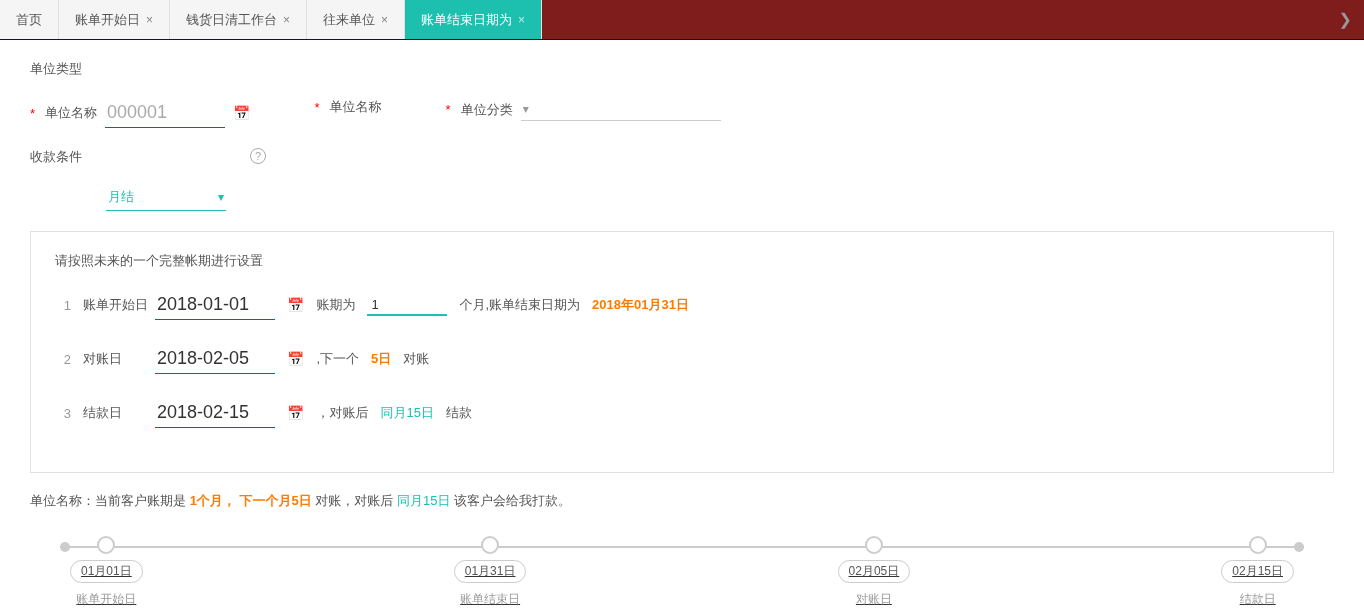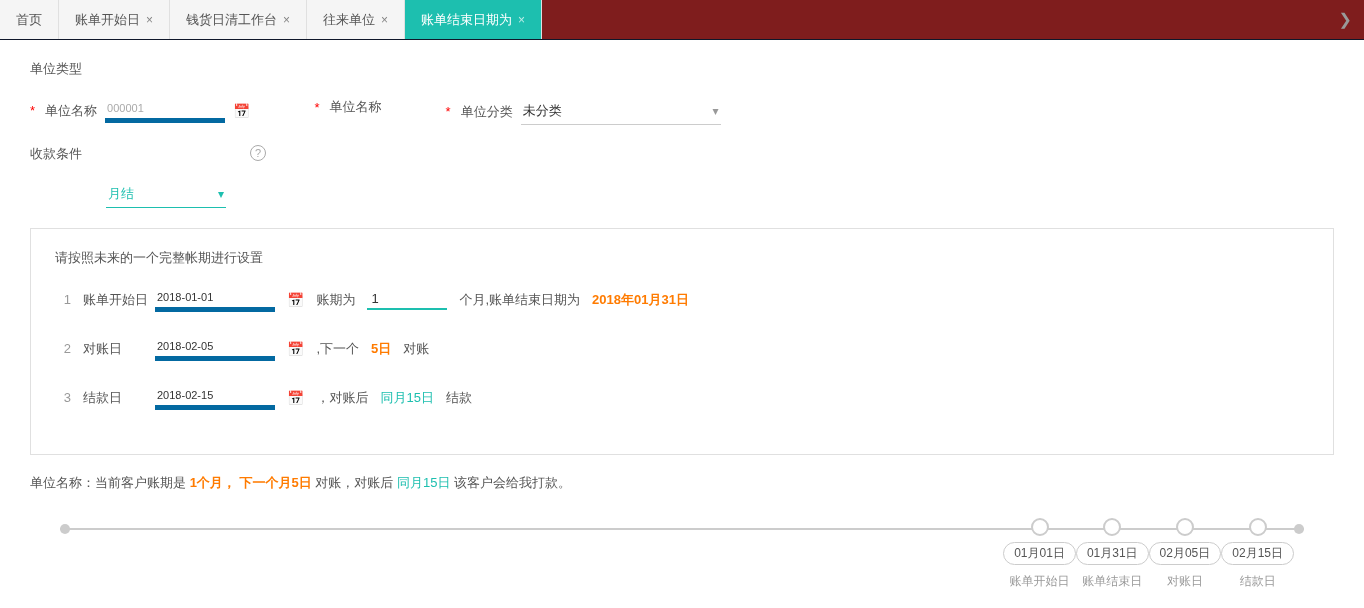--- a/index.html
+++ b/index.html
@@ -104,24 +104,24 @@
       display: flex;
       align-items: center;
       gap: 8px;
     }
     .field-group + .field-group {
       margin-left: 40px;
     }
 
     .text-input {
       border: none;
-      border-bottom: 5px solid #0369a1;
+      border-bottom: 1px solid #0369a1;
       outline: none;
       padding: 4px 2px;
-      font-size: 11px;
+      font-size: 18px;
       color: #333;
       background: transparent;
       width: 160px;
     }
 
     .select-wrapper {
       display: flex;
       align-items: center;
       border-bottom: 1px solid #ccc;
       padding: 4px 2px;
@@ -234,24 +234,25 @@
       position: absolute;
       top: 10px;
       left: 30px;
       right: 30px;
       height: 2px;
       background: #ccc;
       z-index: 0;
     }
     .timeline-nodes {
       display: flex;
-      justify-content: flex-end;
+      justify-content: space-between;
       width: 100%;
       position: relative;
       z-index: 1;
+      text-decoration: underline;
     }
     .timeline-node {
       display: flex;
       flex-direction: column;
       align-items: center;
       gap: 6px;
     }
     .node-circle {
       width: 18px;
       height: 18px;
@@ -314,21 +315,20 @@
       <span class="calendar-icon">📅</span>
     </div>
     <div class="field-group" style="margin-left:40px;">
       <span class="required-star">*</span>
       <span class="form-label">单位名称</span>
     </div>
     <div class="field-group" style="margin-left:40px;">
       <span class="required-star">*</span>
       <span class="form-label">单位分类</span>
       <div class="select-wrapper">
-        <span class="select-value">未分类</span>
         <span class="select-arrow">▾</span>
       </div>
     </div>
   </div>
 
   <div class="form-row">
     <span class="form-label">收款条件</span>
     <div class="condition-select">
       <span class="condition-value">月结</span>
       <span class="select-arrow teal-text">▾</span>

